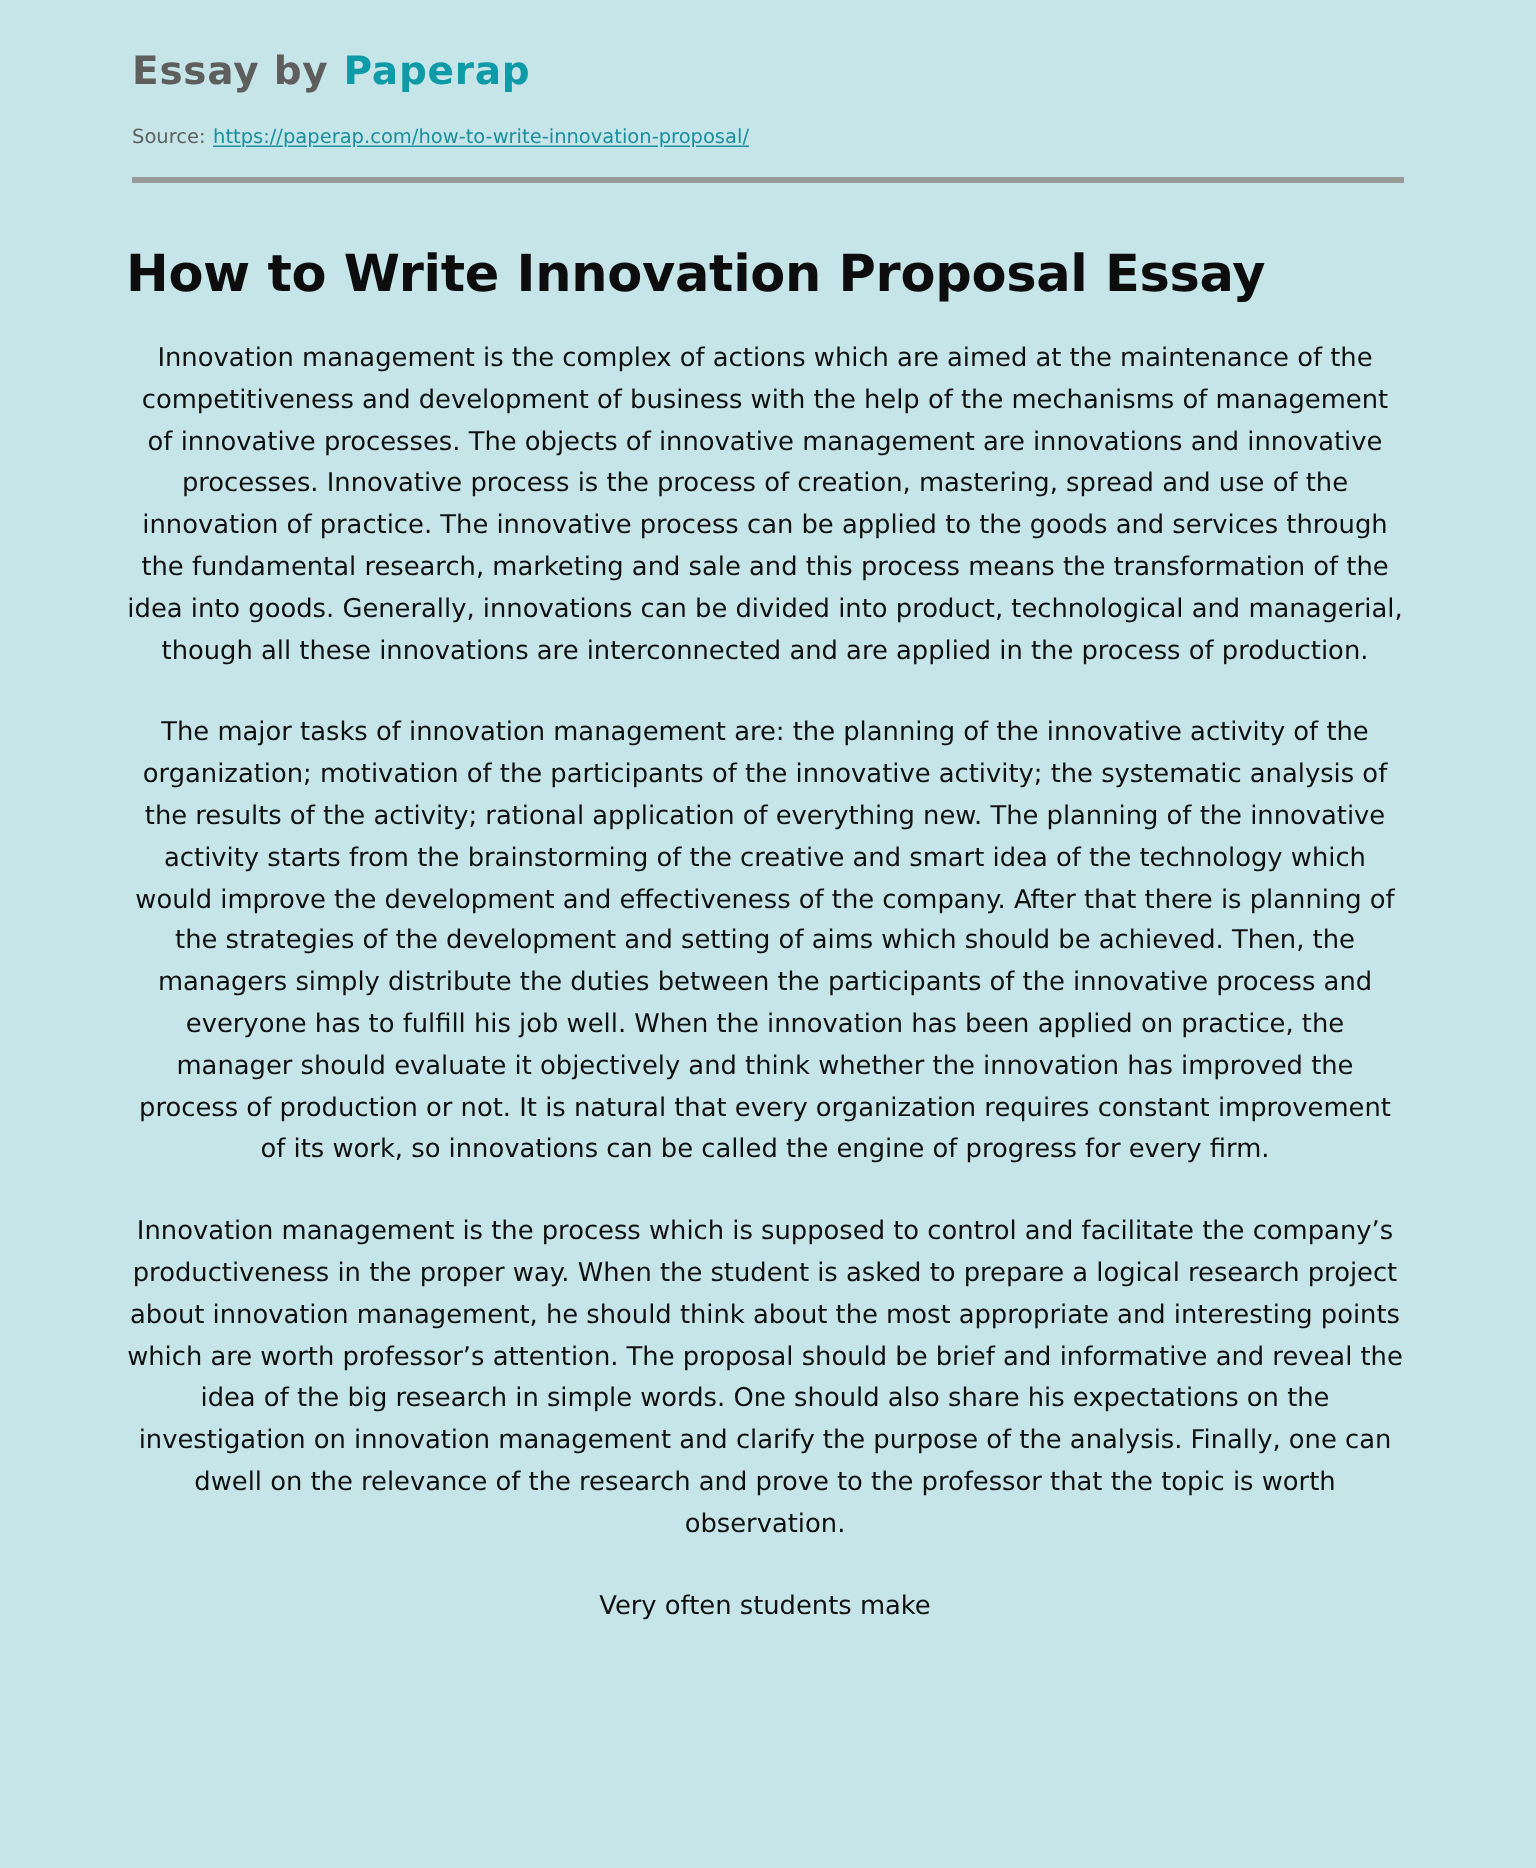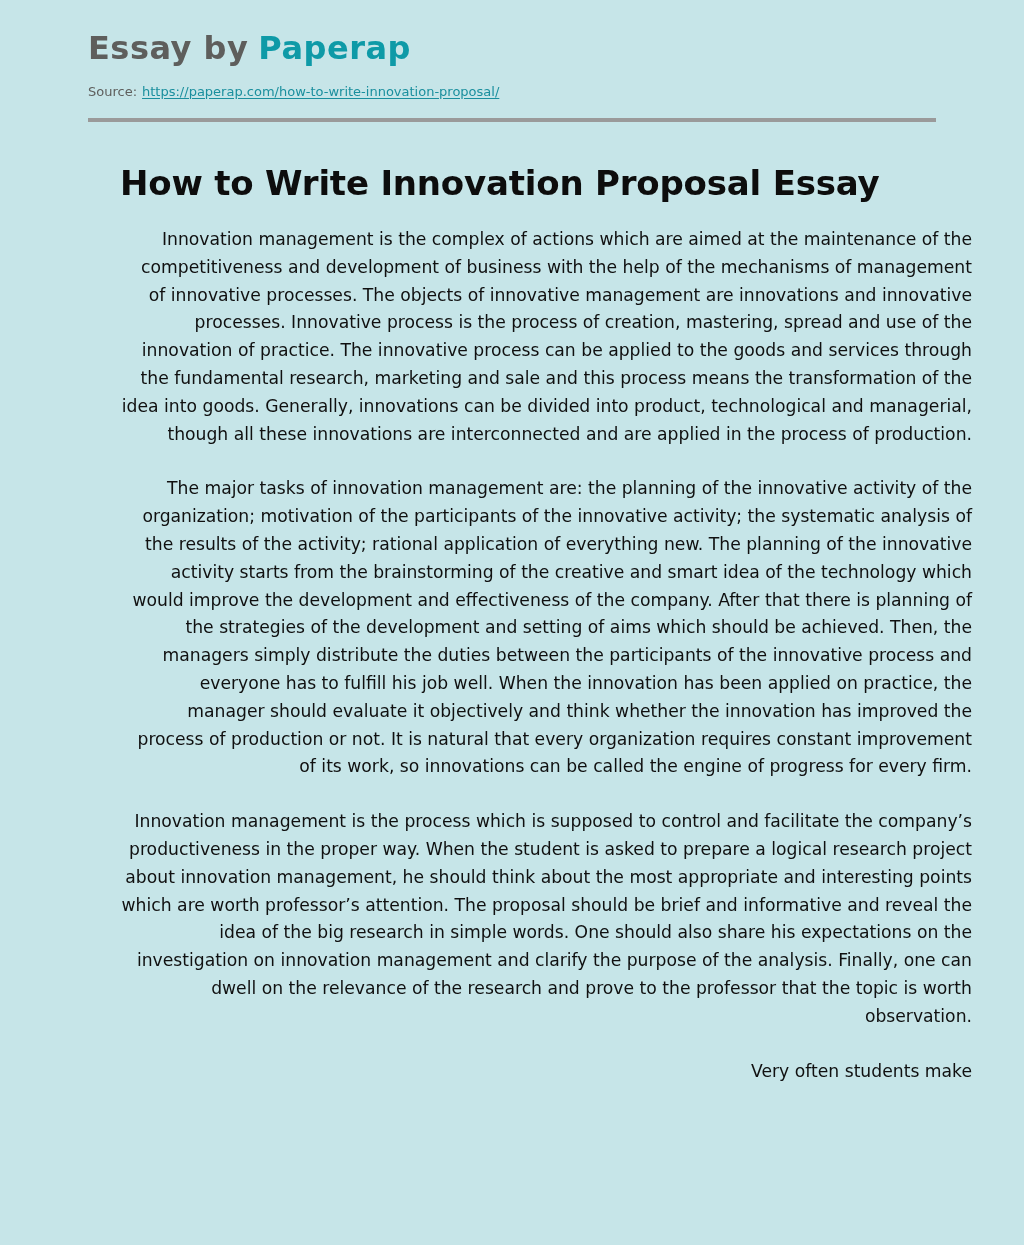--- a/index.html
+++ b/index.html
@@ -22,21 +22,21 @@
     box-sizing: border-box;
     position: relative;
   }
 
   
   .header {
     padding: 28px 88px 0 88px;
   }
 
   .brand-line {
-    font-size: 32px;
+    font-size: 26px;
     font-weight: bold;
     letter-spacing: 0.5px;
     line-height: 40px;
     margin: 0;
     white-space: nowrap;
   }
   .brand-prefix {
     color: #5e5e5c;
   }
   .brand-name {
@@ -64,40 +64,40 @@
 
   .divider {
     margin: 15px 0 0 0;
     width: 848px;
     height: 4px;
     background: #9a9a9a;
   }
 
   
   .article {
-    padding: 0 120px;
+    padding: 0 84px;
     margin-top: 40px;
   }
 
   .article-title {
     font-size: 34px;
     font-weight: bold;
     color: #0d0d0d;
     line-height: 42px;
     margin: 0 0 22px 0;
     letter-spacing: -0.2px;
   }
 
   .article-body p {
     font-size: 17.2px;
     line-height: 27.8px;
     color: #101010;
     margin: 0 0 27px 0;
     width: 852px;
-    text-align: right;
+    text-align: center;
   }
   .article-body p:last-child {
     margin-bottom: 12px;
   }
 </style>
 </head>
 <body>
 
 <div class="page">
 

